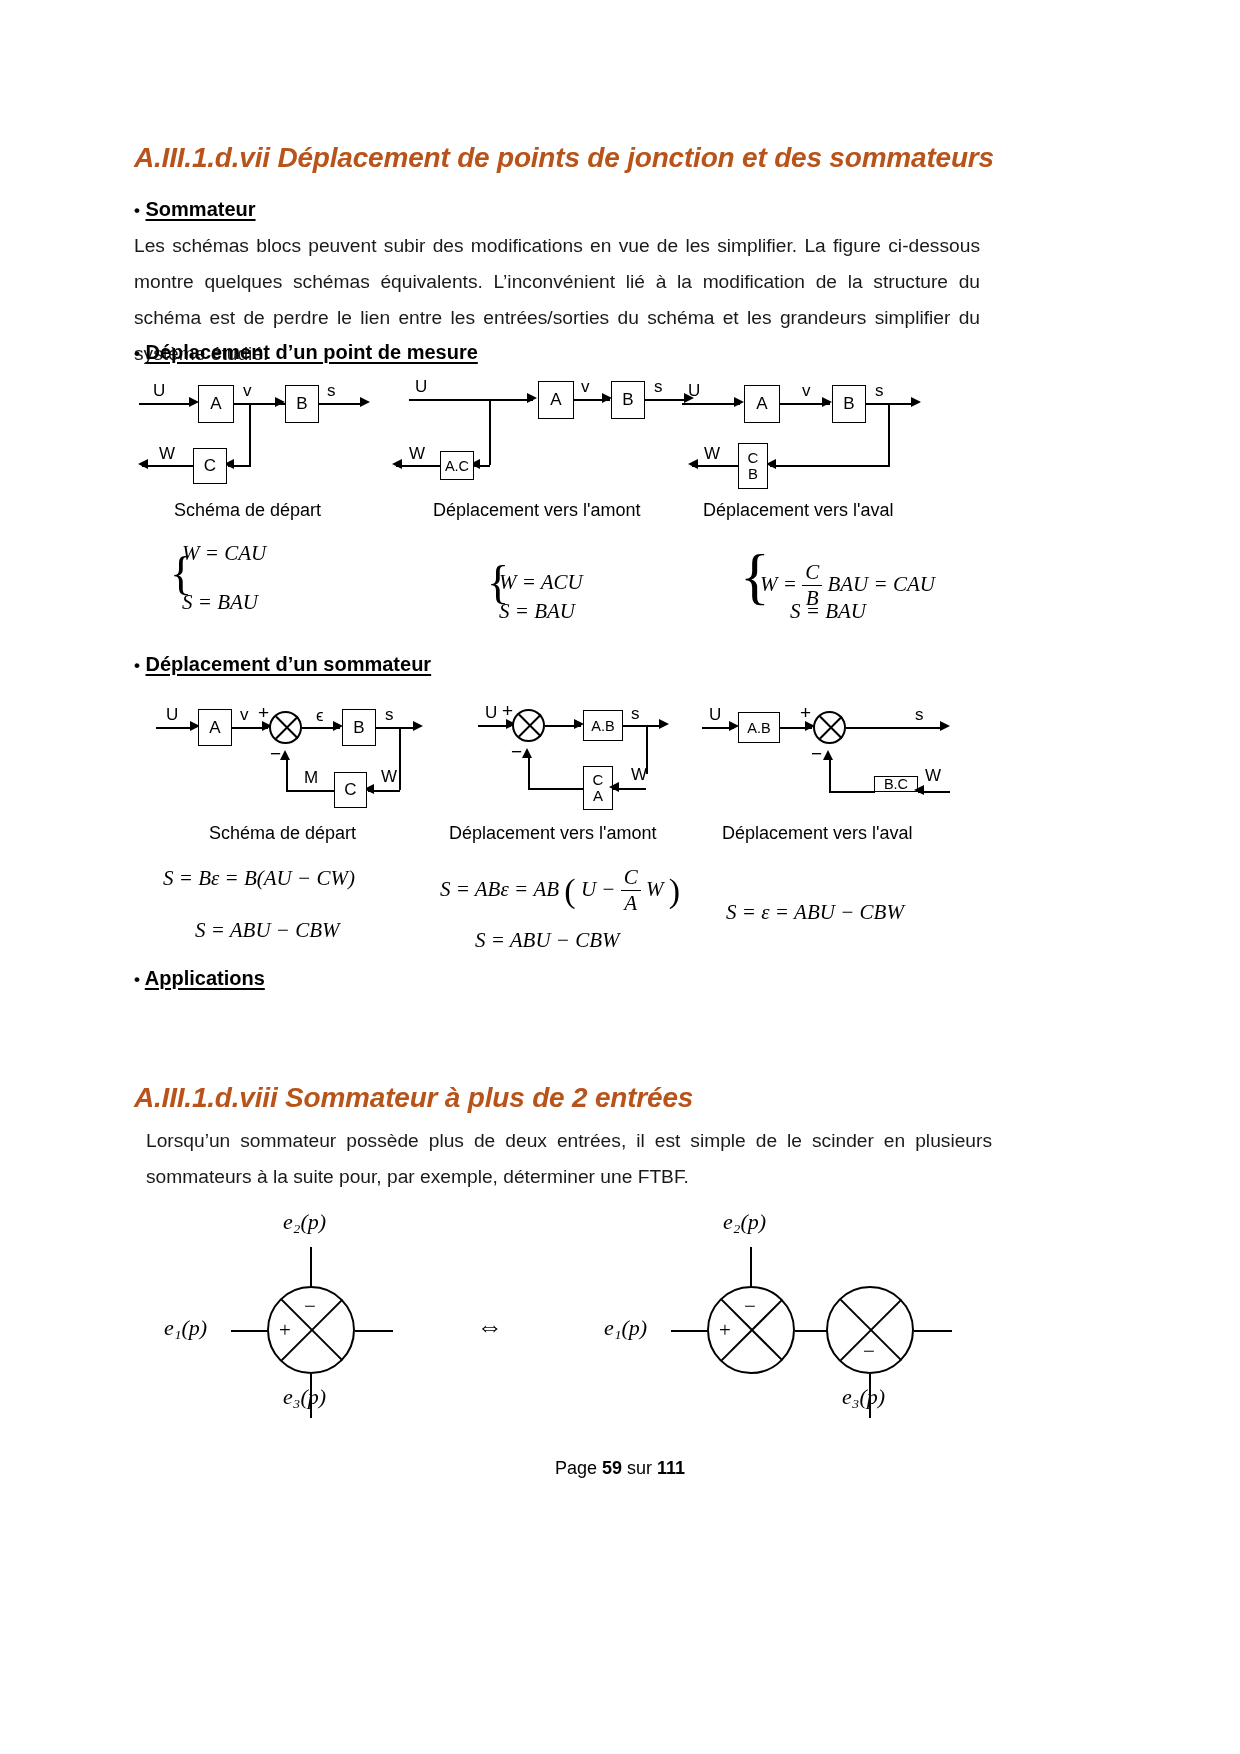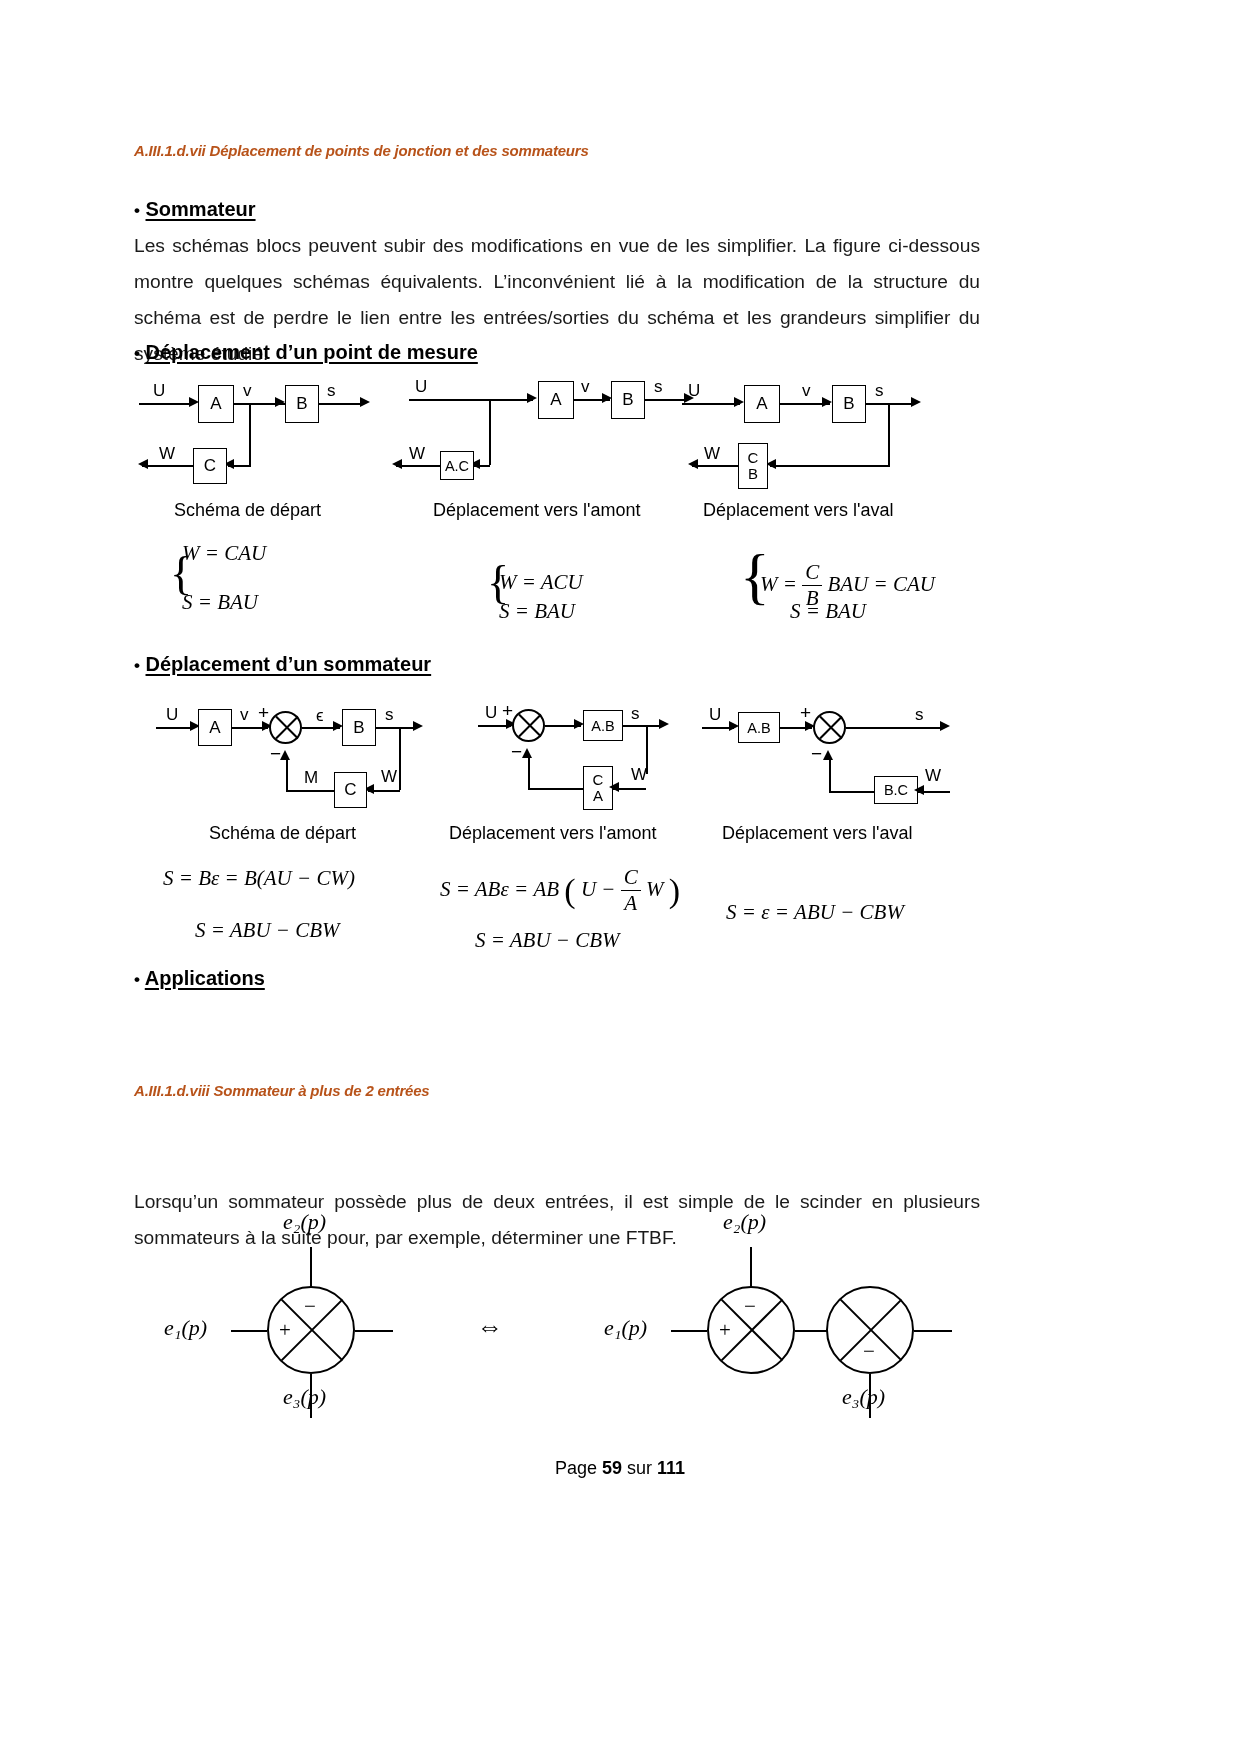--- a/index.html
+++ b/index.html
@@ -50,21 +50,21 @@
     border-top: 1.4px solid #000;
     border-bottom: 1.4px solid #000;
   }
 
   
   .sec-heading {
     position: absolute;
     left: 134px;
     font-style: italic;
     font-weight: bold;
-    font-size: 15px;
+    font-size: 28px;
     color: #b8531a;
     letter-spacing: -0.2px;
     white-space: nowrap;
   }
   .bullet-heading {
     position: absolute;
     left: 134px;
     font-size: 20px;
     font-weight: bold;
     white-space: nowrap;
@@ -429,21 +429,21 @@
     <span class="sign" style="left:800px; top:702px;">+</span>
     <div class="sum" style="left:813px; top:711px; width:33px; height:33px;">
       <span class="d1"></span>
       <span class="d2"></span>
     </div>
     <span class="sign" style="left:811px; top:743px;">−</span>
     <span class="lbl" style="left:915px; top:705px;">s</span>
     <div class="hl" style="left:846px; top:727px; width:97px;"></div>
     <div class="ar-r" style="left:940px; top:721px;"></div>
 
-    <div class="box small" style="left:874px; top:776px; width:44px; height:28px;">B.C</div>
+    <div class="box small" style="left:874px; top:776px; width:44px; height:16px;">B.C</div>
     <span class="lbl" style="left:925px; top:766px;">W</span>
     <div class="hl" style="left:918px; top:791px; width:32px;"></div>
     <div class="ar-l" style="left:914px; top:785px;"></div>
     <div class="hl" style="left:829px; top:791px; width:46px;"></div>
     <div class="vl" style="left:829px; top:760px; height:32px;"></div>
     <div class="ar-u" style="left:823px; top:750px;"></div>
   </div>
 
   <div class="cap" style="left:209px; top:823px;">Schéma de départ</div>
   <div class="cap" style="left:449px; top:823px;">Déplacement vers l'amont</div>
@@ -468,21 +468,21 @@
   <div class="math" style="left:726px; top:900px;">S = ε = ABU − CBW</div>
 
   <div class="bullet-heading" style="top:967px;">
     <span class="bl">•</span>
     <span class="ul">Applications</span>
   </div>
 
 
   <div class="sec-heading" style="top:1082px;">A.III.1.d.viii Sommateur à plus de 2 entrées</div>
 
-  <div class="para" style="top:1184px;">Lorsqu’un sommateur possède plus de deux entrées, il est simple de le scinder en plusieurs sommateurs à la suite pour, par exemple, déterminer une FTBF.</div>
+  <div class="para" style="top:1123px;margin-left:12px;">Lorsqu’un sommateur possède plus de deux entrées, il est simple de le scinder en plusieurs sommateurs à la suite pour, par exemple, déterminer une FTBF.</div>
 
   <div class="dgm">
     <div class="math" style="left:283px; top:1209px; font-size:22px;">e₂(p)</div>
     <div class="vl" style="left:310px; top:1247px; height:45px; border-left-width:2.2px;"></div>
     <div class="sumbig" style="left:267px; top:1286px; width:88px; height:88px;">
       <span class="d1"></span>
       <span class="d2"></span>
     </div>
     <span class="sg" style="left:304px; top:1296px;">−</span>
     <span class="sg" style="left:279px; top:1320px;">+</span>

